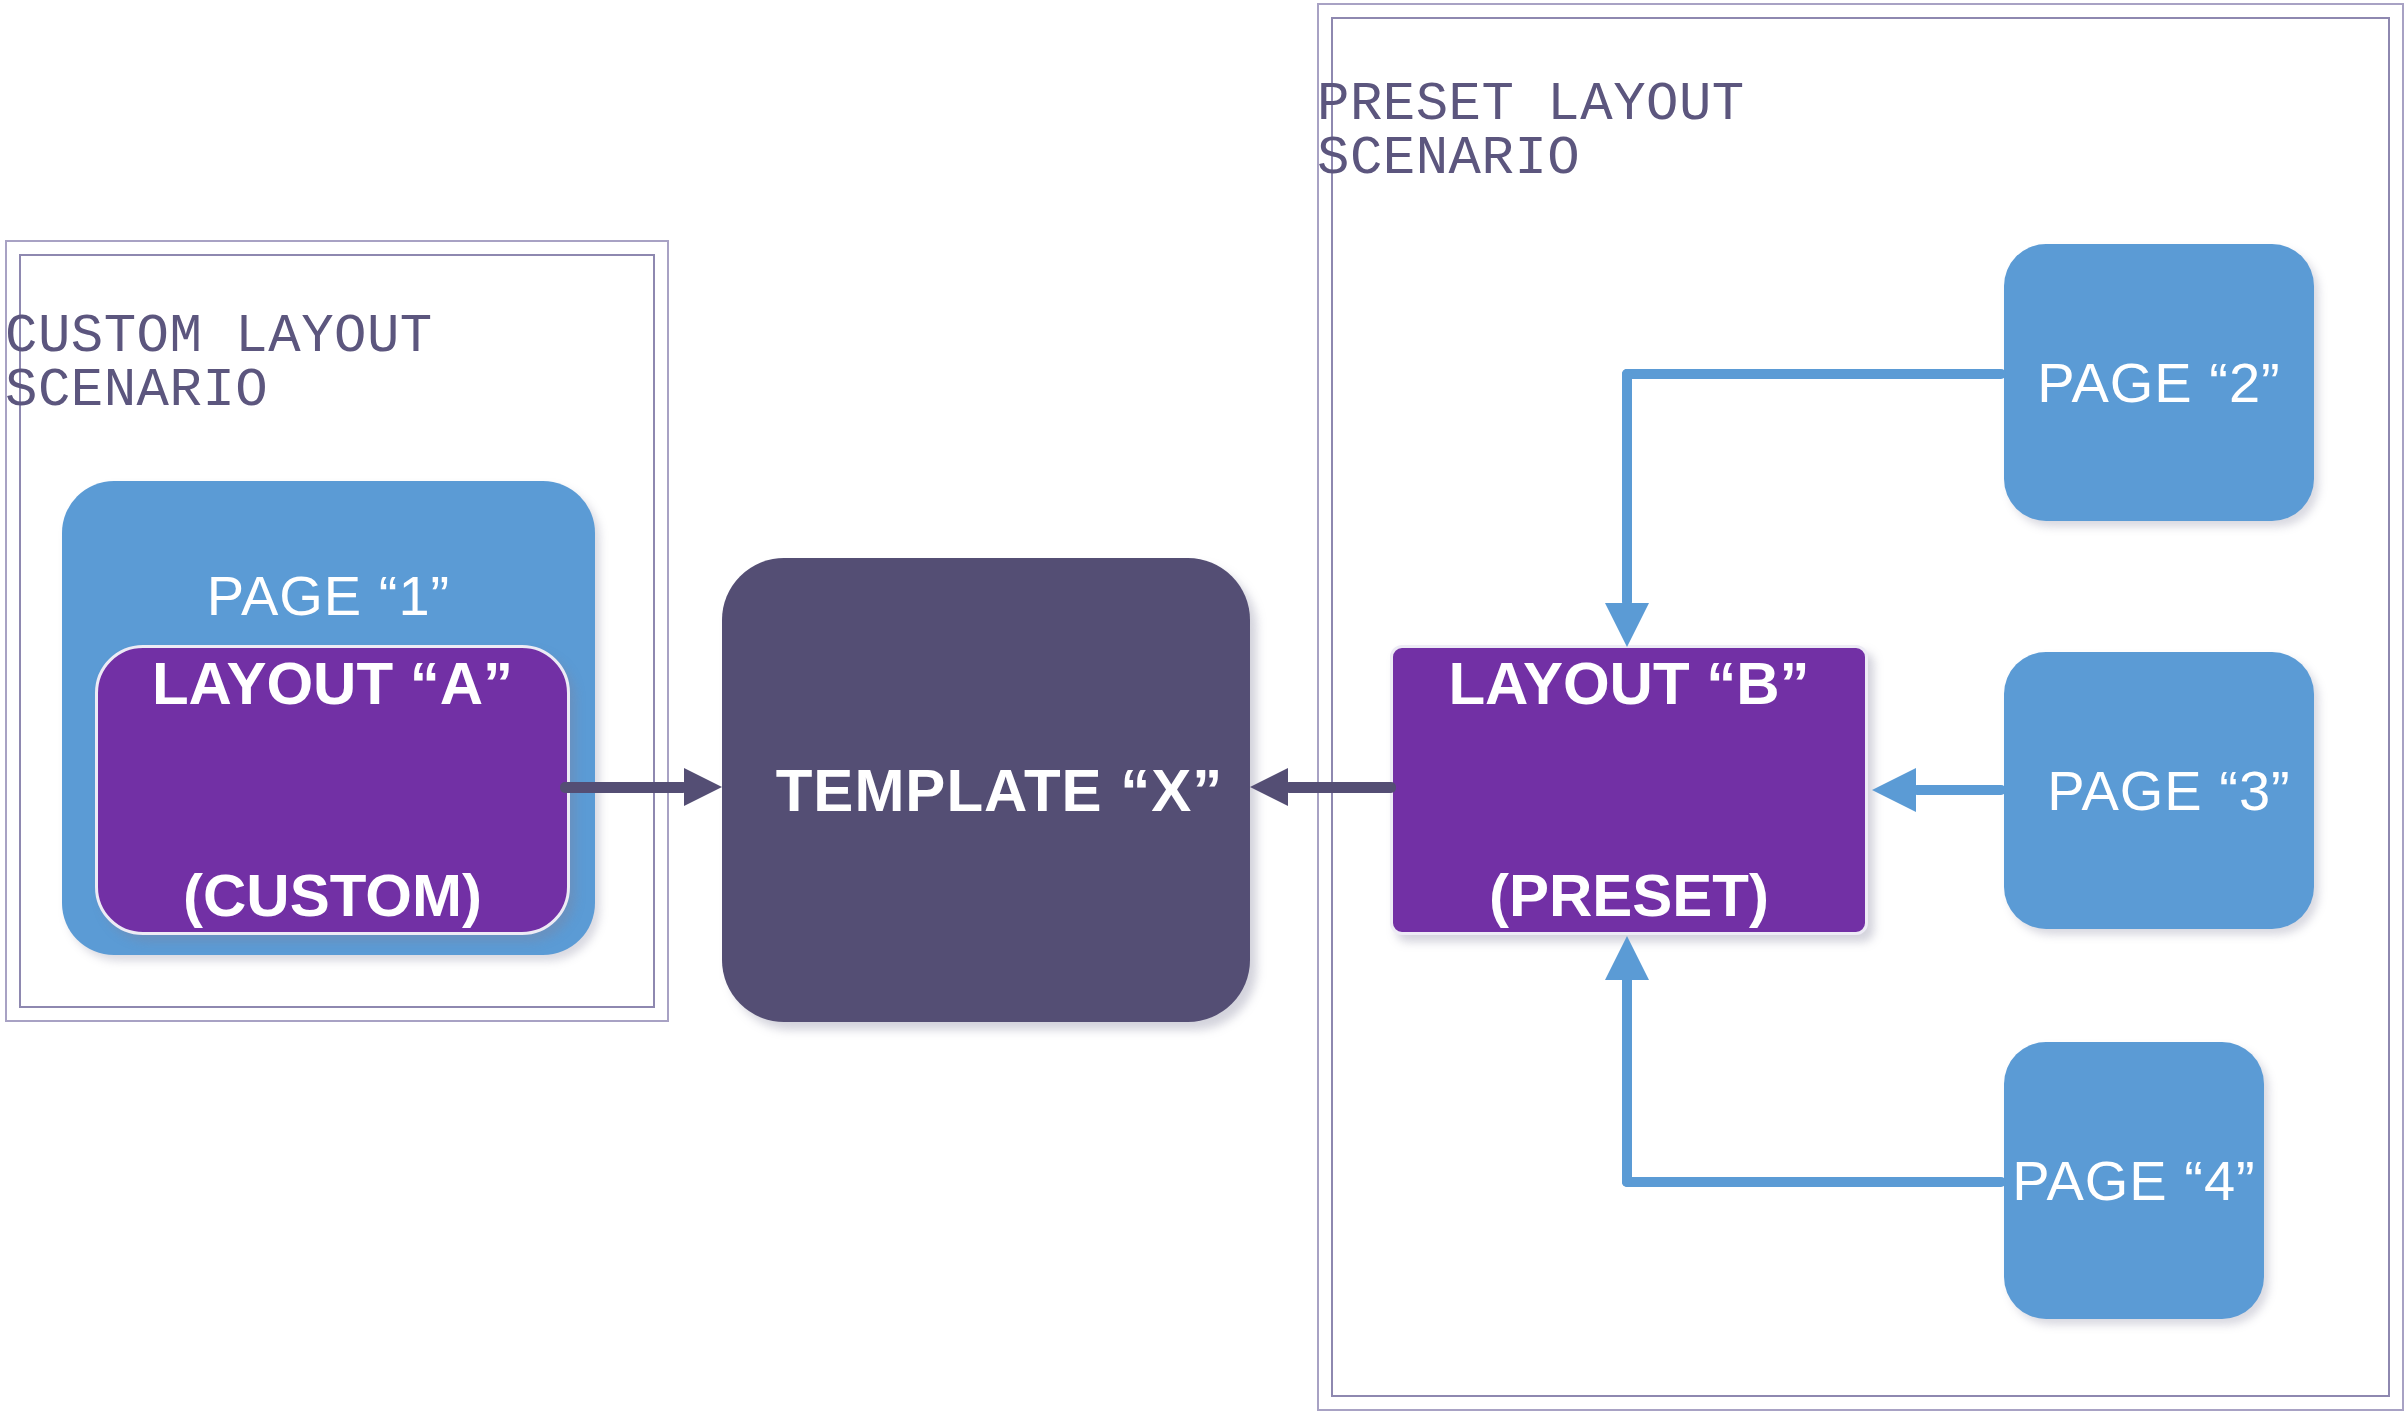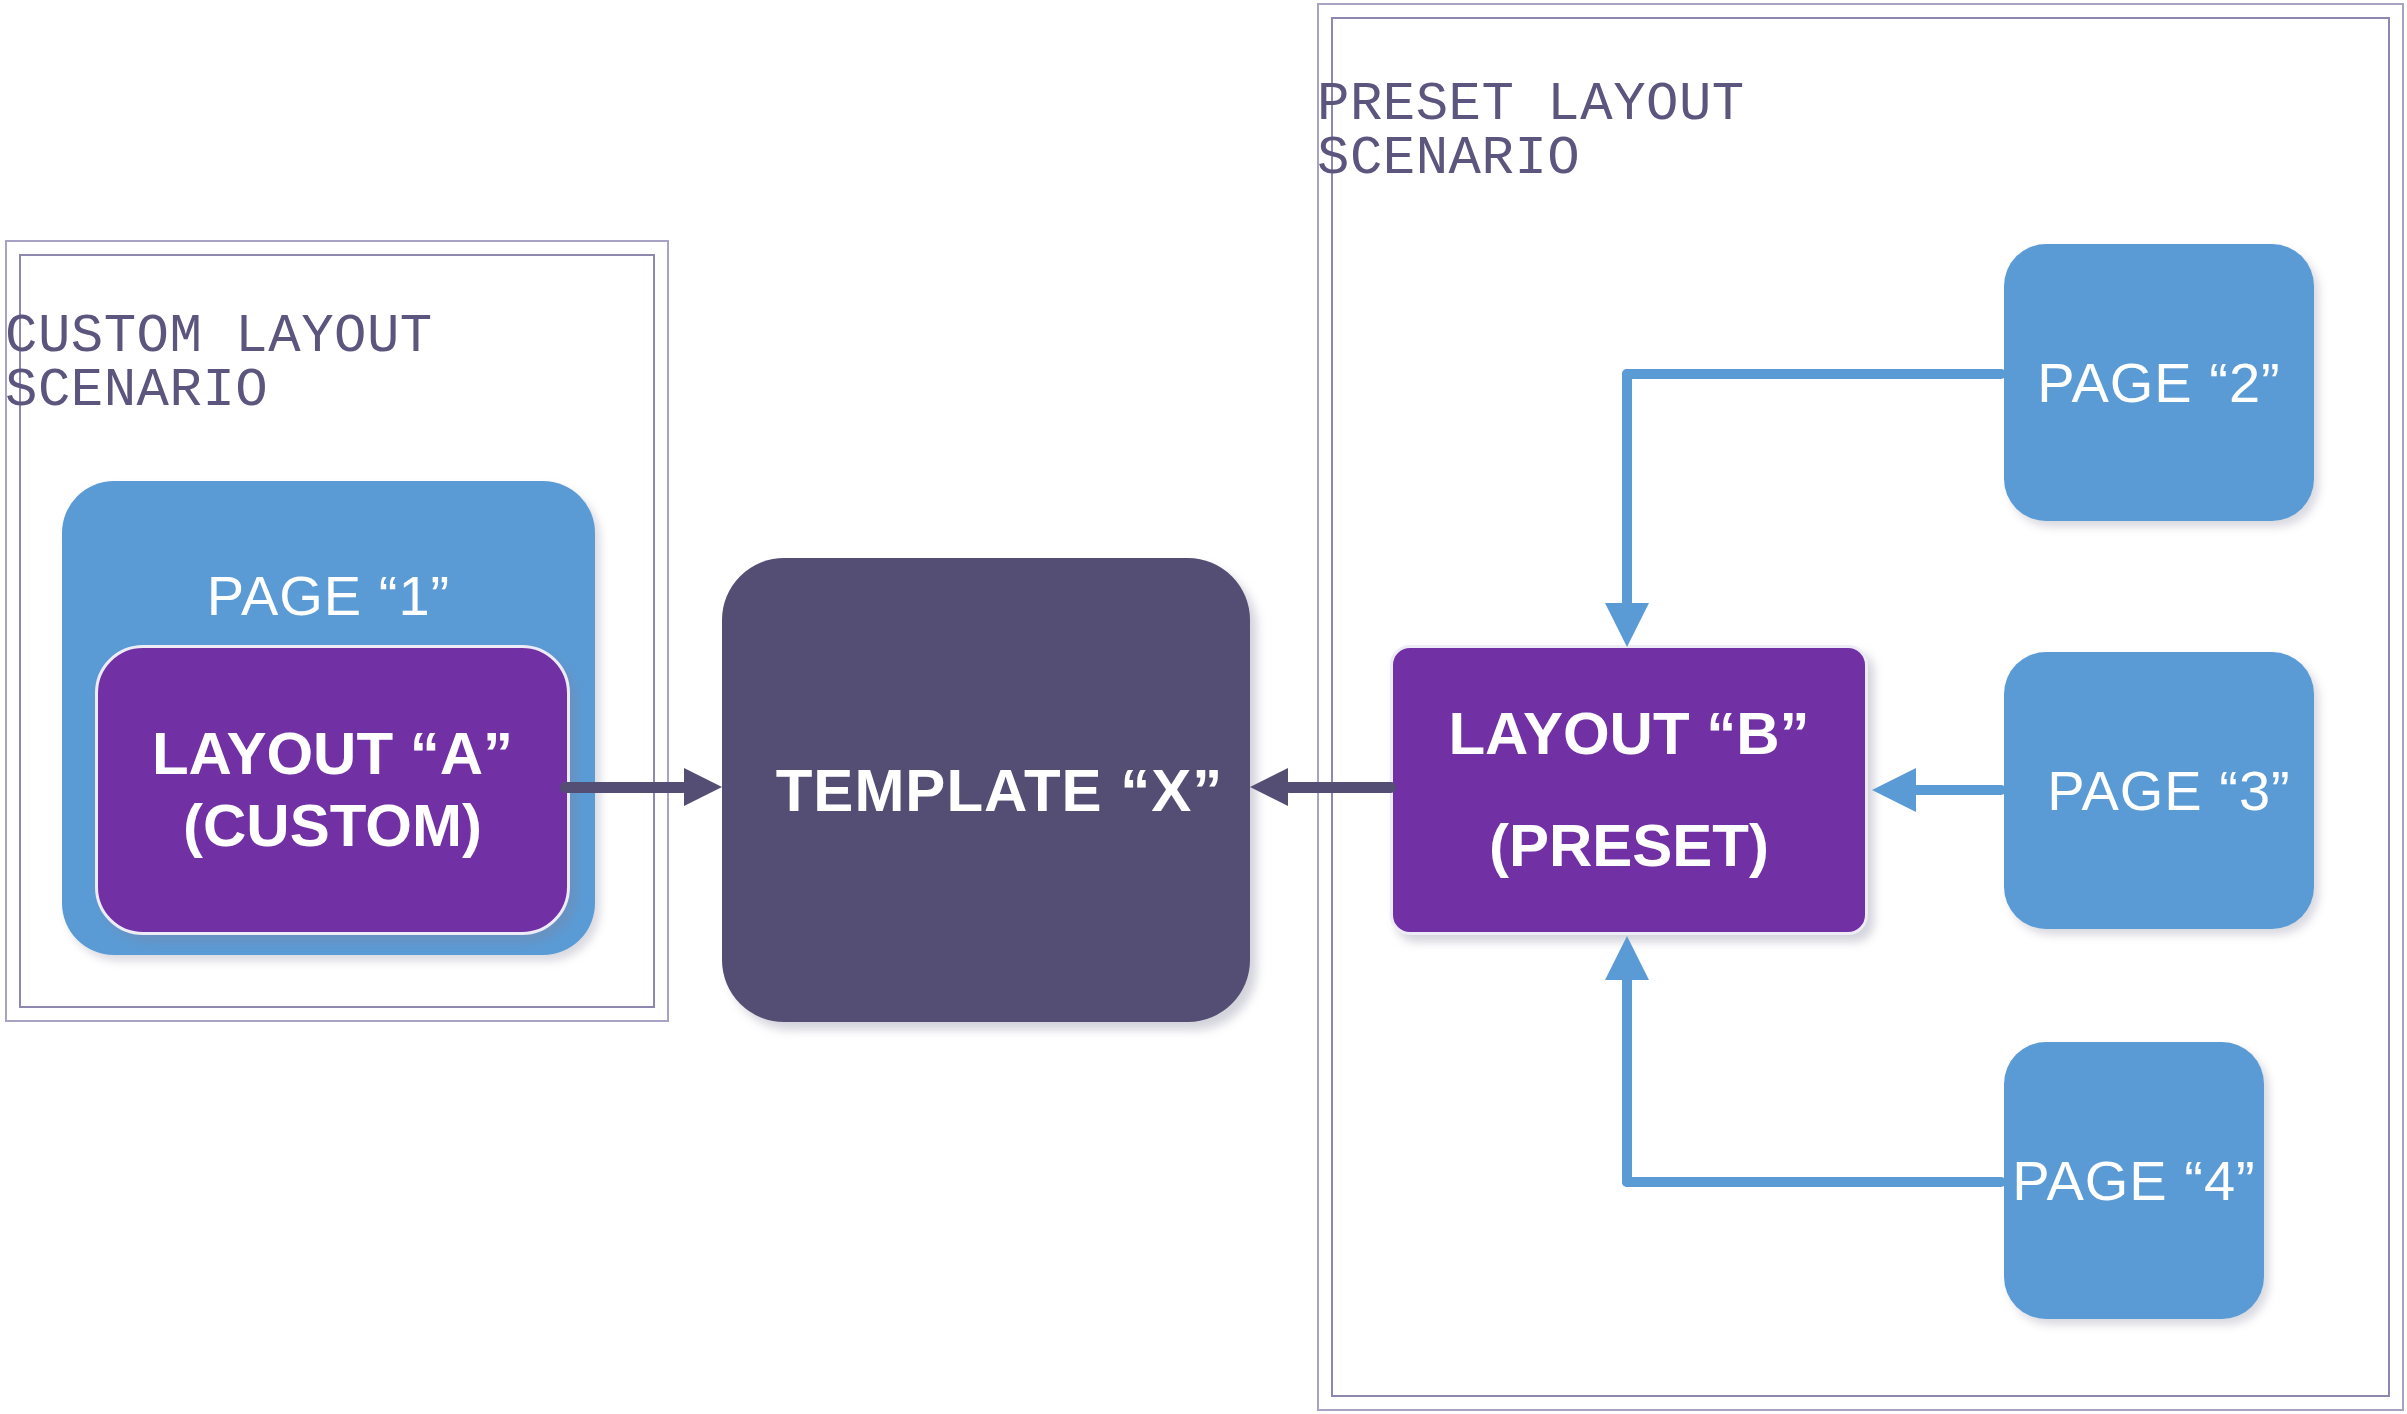--- a/index.html
+++ b/index.html
@@ -51,31 +51,32 @@
     box-sizing: border-box;
   }
   .box-blue {
     background: #5B9BD5;
     box-shadow: 5px 6px 9px rgba(130,130,155,0.30);
   }
   .box-purple {
     background: #7230A5;
     border: 3px solid #EDEBF5;
     box-shadow: 6px 7px 10px rgba(130,130,155,0.35);
+    justify-content: space-between;
   }
   .box-slate {
     background: #544E74;
     box-shadow: 7px 8px 10px rgba(130,130,155,0.35);
   }
 
   #page1-box   { left: 62px;   top: 481px;  width: 533px; height: 474px; border-radius: 52px; justify-content: flex-start; }
   #page1-box .page-label { margin-top: 82px; }
   #layout-a-box{ left: 95px;   top: 645px;  width: 475px; height: 290px; border-radius: 48px; }
   #template-x-box { left: 722px; top: 558px; width: 528px; height: 464px; border-radius: 62px; padding-left: 27px; }
-  #layout-b-box{ left: 1390px; top: 645px;  width: 478px; height: 290px; border-radius: 20px; gap: 40px; }
+  #layout-b-box{ left: 1390px; top: 645px;  width: 478px; height: 290px; border-radius: 12px; gap: 40px; }
   #page2-box   { left: 2004px; top: 244px;  width: 310px; height: 277px; border-radius: 42px; }
   #page3-box   { left: 2004px; top: 652px;  width: 310px; height: 277px; border-radius: 42px; padding-left: 20px; }
   #page4-box   { left: 2004px; top: 1042px; width: 260px; height: 277px; border-radius: 42px; }
 
   .page-label   { font-size: 56px; font-weight: 400; letter-spacing: 1px; }
   .layout-label { font-size: 60px; font-weight: 700; line-height: 72px; }
   .template-label { font-size: 60px; font-weight: 700; letter-spacing: 1px; }
 
   
   .arrow-line {

